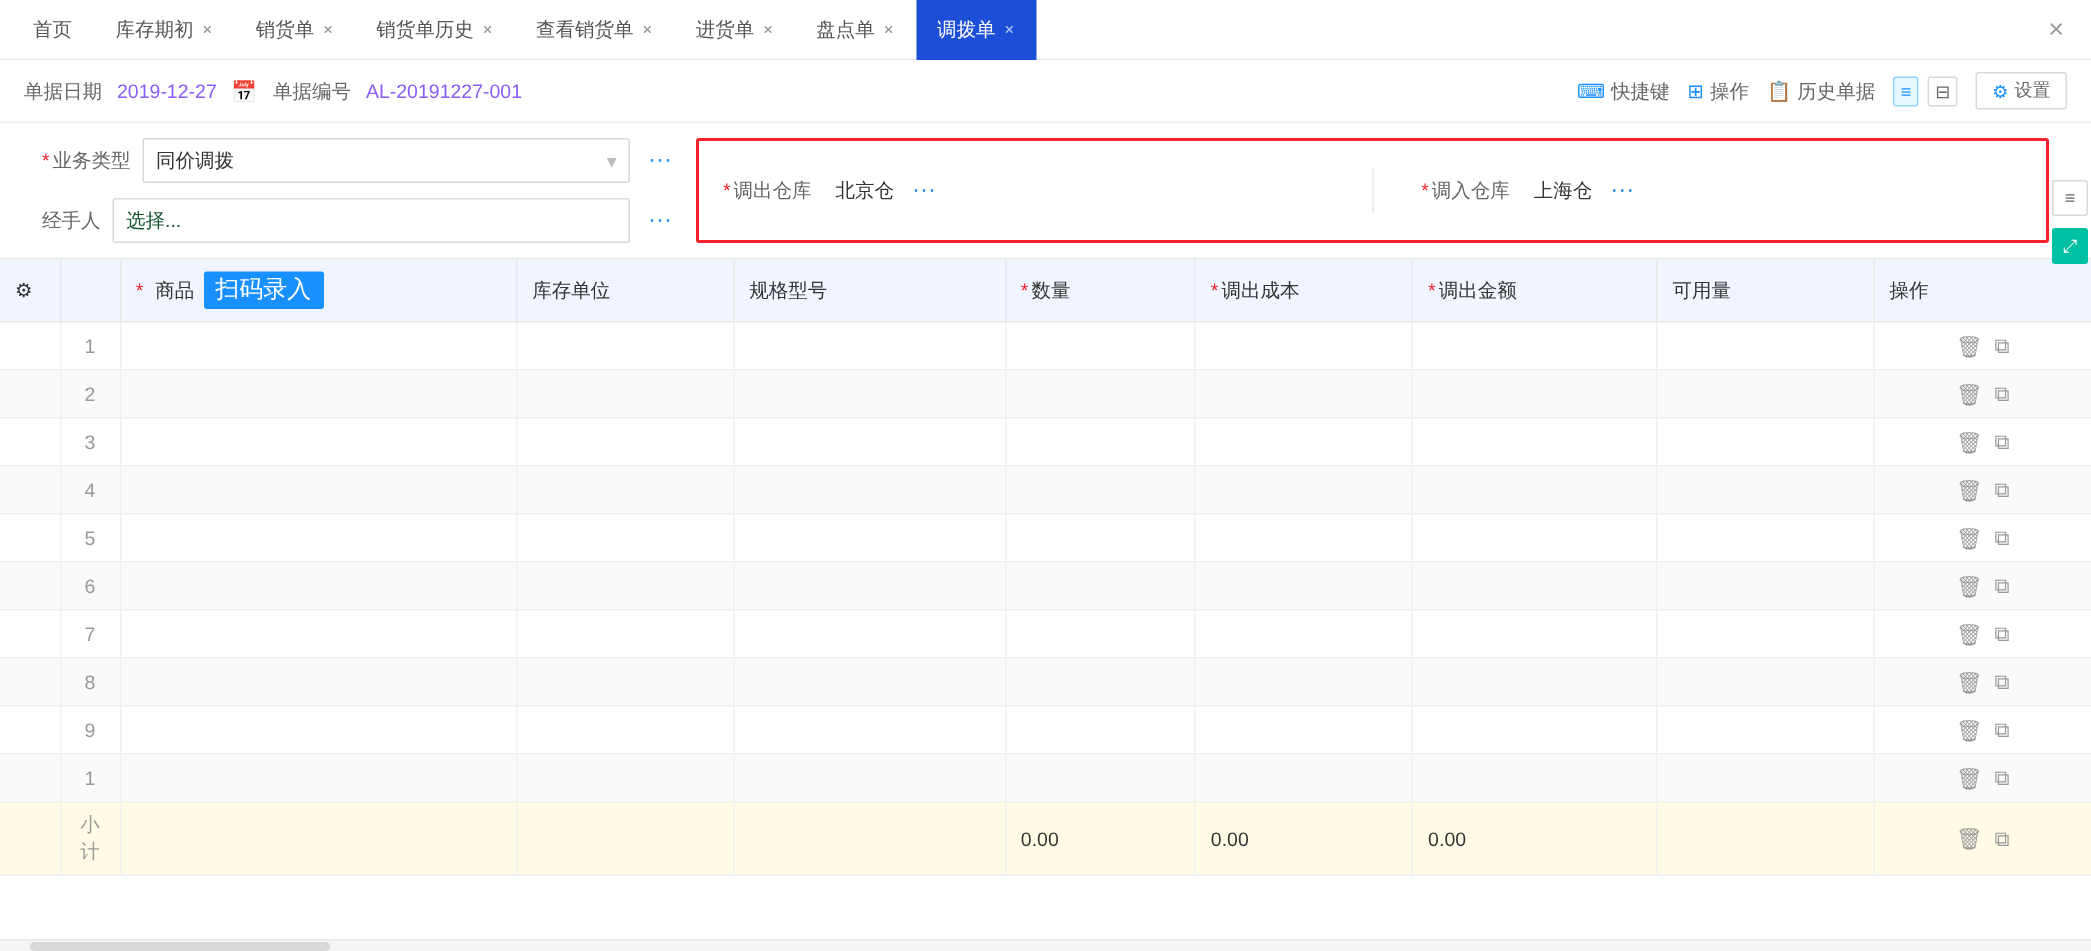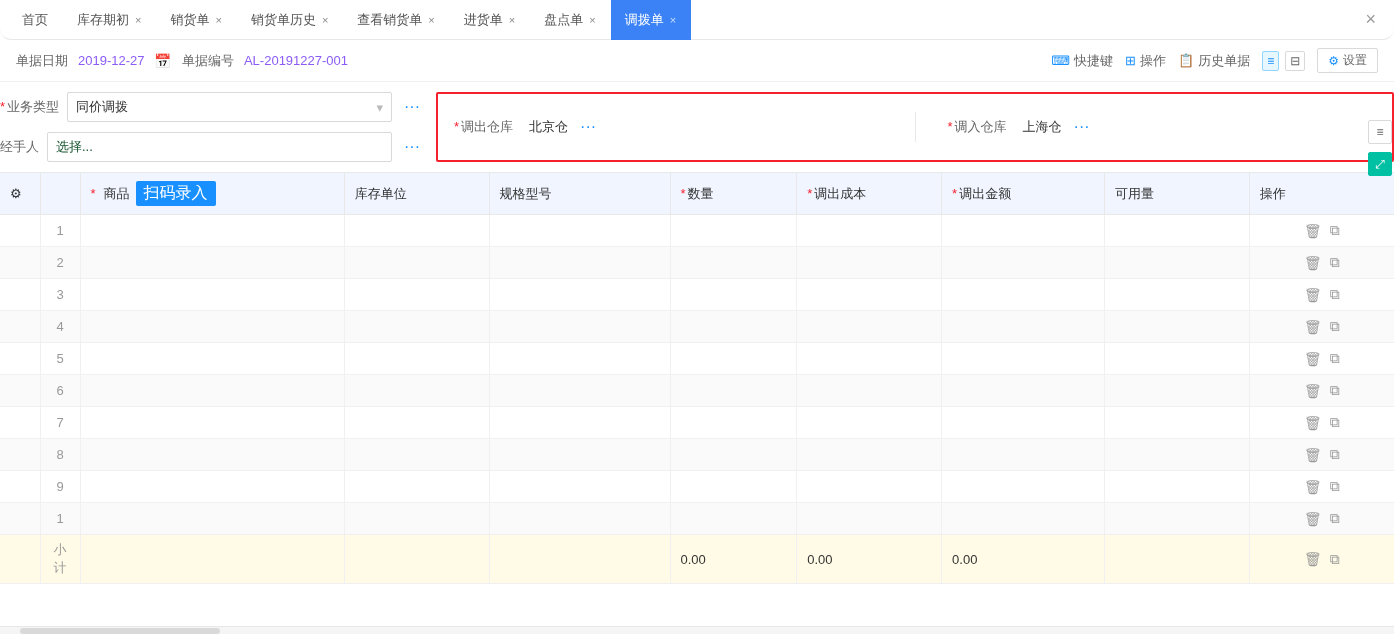--- a/index.html
+++ b/index.html
@@ -2,29 +2,29 @@
 <html><head>
   <meta charset="utf-8">
   <style>
     * { box-sizing: border-box; margin: 0; padding: 0; }
     body { font-family: "Microsoft YaHei", "PingFang SC", sans-serif; font-size: 13px; background: #fff; color: #333; overflow: hidden; }
 
     
     .tab-bar {
       display: flex; align-items: center; height: 40px;
       border-bottom: 1px solid #e8e8e8; background: #fff;
-      padding: 0 8px; gap: 0; border-radius: 11px;
+      padding: 0 8px; gap: 0;
     }
     .tab-item {
       display: flex; align-items: center; padding: 0 14px; height: 40px;
       cursor: pointer; font-size: 13px; color: #555; border-right: 1px solid transparent;
       white-space: nowrap; position: relative;
     }
     .tab-item.active {
-      background: #3b82f6; color: #fff; border-radius: 0;
+      background: #1d4ed8; color: #fff; border-radius: 0;
     }
     .tab-item .close-btn {
       margin-left: 6px; font-size: 11px; opacity: 0.7; cursor: pointer;
     }
     .tab-close-global {
       margin-left: auto; font-size: 18px; color: #999; cursor: pointer; padding: 0 10px;
     }
 
     
     .toolbar {
@@ -38,21 +38,21 @@
     .toolbar-right { margin-left: auto; display: flex; align-items: center; gap: 12px; color: #666; }
     .toolbar-right span { display: flex; align-items: center; gap: 4px; cursor: pointer; }
     .settings-btn {
       background: #fff; border: 1px solid #d9d9d9; border-radius: 2px;
       padding: 3px 10px; cursor: pointer; color: #666; font-size: 12px;
       display: flex; align-items: center; gap: 4px;
     }
 
     
     .form-section {
-      display: flex; align-items: stretch; padding: 10px 0; gap: 16px;
+      display: flex; align-items: stretch; padding: 10px 28px; gap: 16px;
     }
     .form-left { display: flex; flex-direction: column; gap: 10px; width: 420px; }
     .form-field { display: flex; align-items: center; gap: 8px; }
     .field-label { color: #666; white-space: nowrap; }
     .field-label .required { color: #f5222d; margin-right: 2px; }
     .field-value {
       flex: 1; border: 1px solid #d9d9d9; border-radius: 2px; padding: 4px 8px;
       display: flex; align-items: center; justify-content: space-between;
       min-height: 30px; cursor: pointer; background: #fff;
     }

